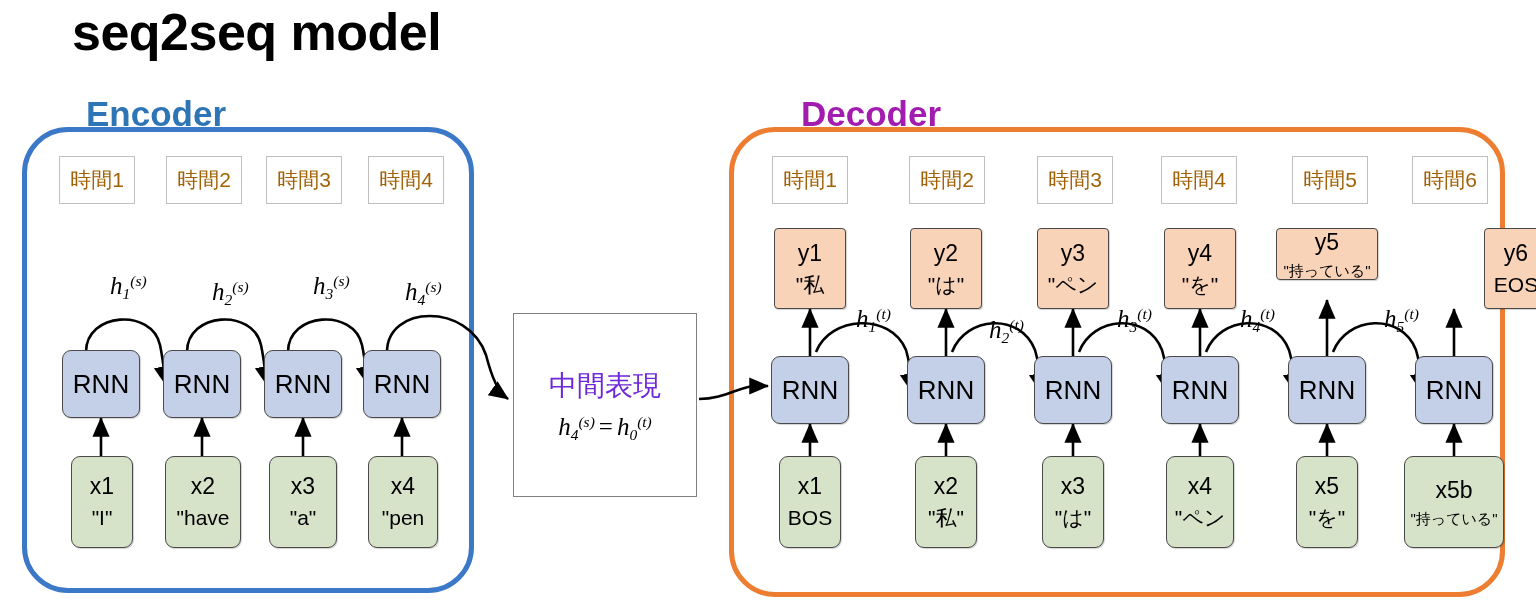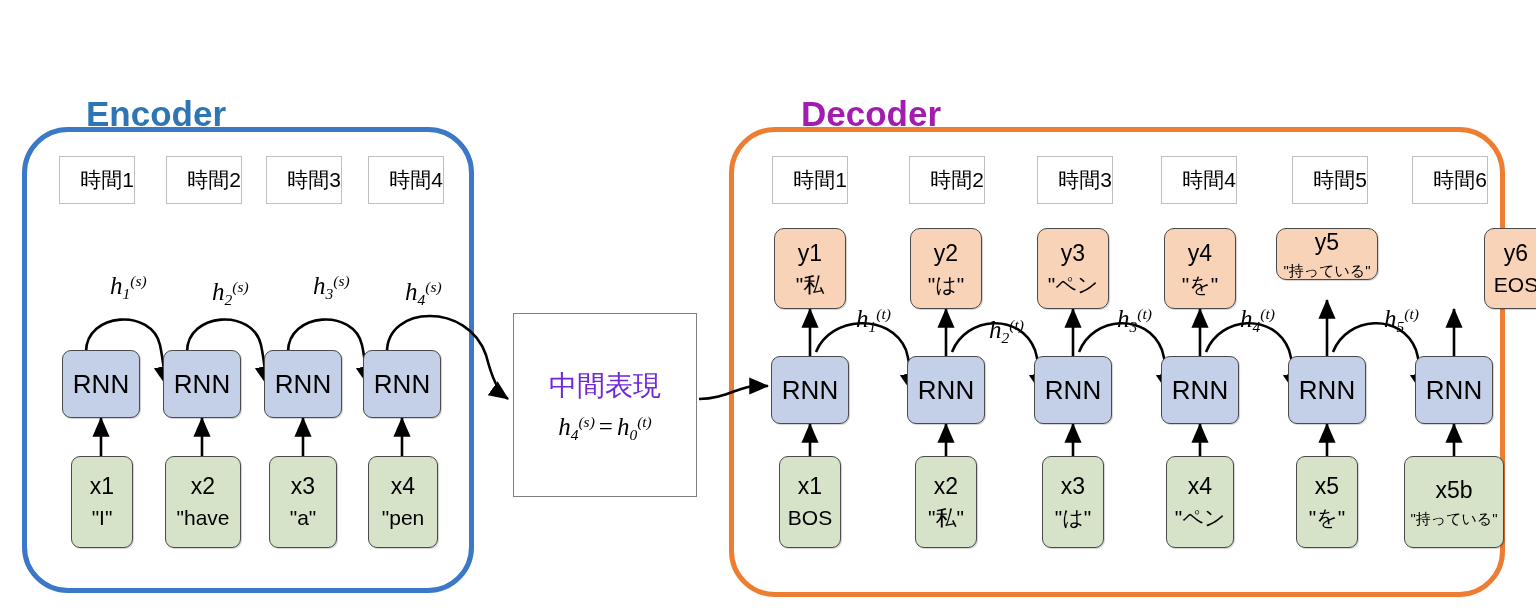--- a/index.html
+++ b/index.html
@@ -65,23 +65,22 @@
     align-items: center;
     justify-content: center;
     text-align: center;
     line-height: 1.18;
   }
 
   .time-box {
     border: 1px solid #BFBFBF;
     background: #ffffff;
     font-size: 21px;
-    color: #000000;
+    color: #a16207;
     height: 48px;
-    align-items: flex-end;
   }
 
   .rnn-box {
     background: #C4CFE8;
     border: 1.6px solid #4A4A4A;
     border-radius: 9px;
     font-size: 26px;
     color: #000000;
     box-shadow: 1px 1px 1px rgba(0,0,0,0.18);
   }
@@ -90,21 +89,21 @@
     background: #D6E3C9;
     border: 1.6px solid #4A4A4A;
     border-radius: 9px;
     color: #000000;
     box-shadow: 1px 1px 1px rgba(0,0,0,0.18);
   }
 
   .y-box {
     background: #F8D3B8;
     border: 1.6px solid #4A4A4A;
-    border-radius: 10px;
+    border-radius: 4px;
     color: #000000;
     box-shadow: 1px 1px 1px rgba(0,0,0,0.18);
   }
 
   .cell-main { font-size: 23px; }
   .cell-sub  { font-size: 21px; margin-top: 6px; }
   .cell-sub.small { font-size: 15px; }
 
   .mid-box {
     position: absolute;
@@ -145,20 +144,21 @@
   }
   .eqrow sub { font-size: 0.62em; vertical-align: -0.30em; }
   .eqrow sup { font-size: 0.62em; vertical-align: 0.52em; }
   .eqrow .op { font-style: normal; padding: 0 4px; }
 </style>
 </head>
 <body>
 
 <div id="canvas">
 
+  <div class="title">seq2seq model</div>
 
   <div class="frame encoder" style="border-color: rgb(60, 120, 200);"></div>
   <div class="frame decoder" style="border-color: rgb(237, 125, 49);"></div>
 
   <div class="section-label encoder" style="color: rgb(46, 117, 182);">Encoder</div>
   <div class="section-label decoder" style="color: #a21caf;">Decoder</div>
 
   <svg id="svg-layer" viewBox="0 0 1536 614">
     <defs>
       <marker id="ah" markerWidth="9" markerHeight="9" refX="7.2" refY="3.3" orient="auto">

